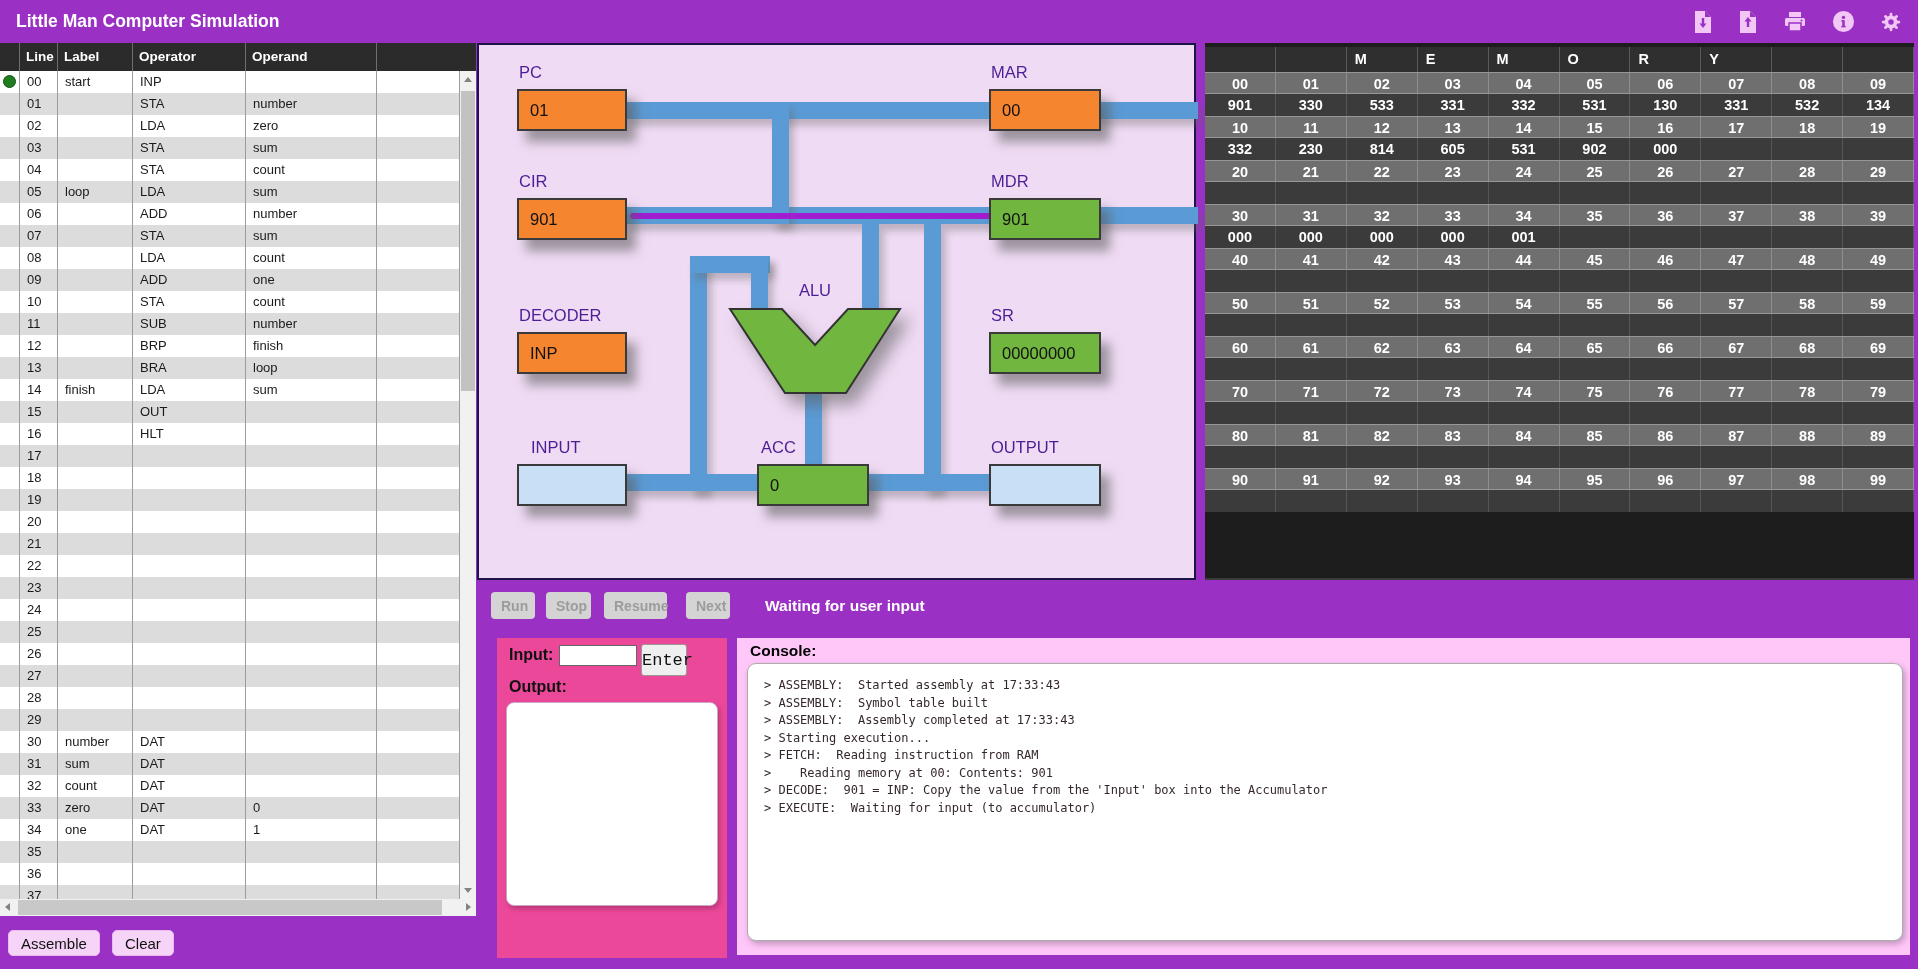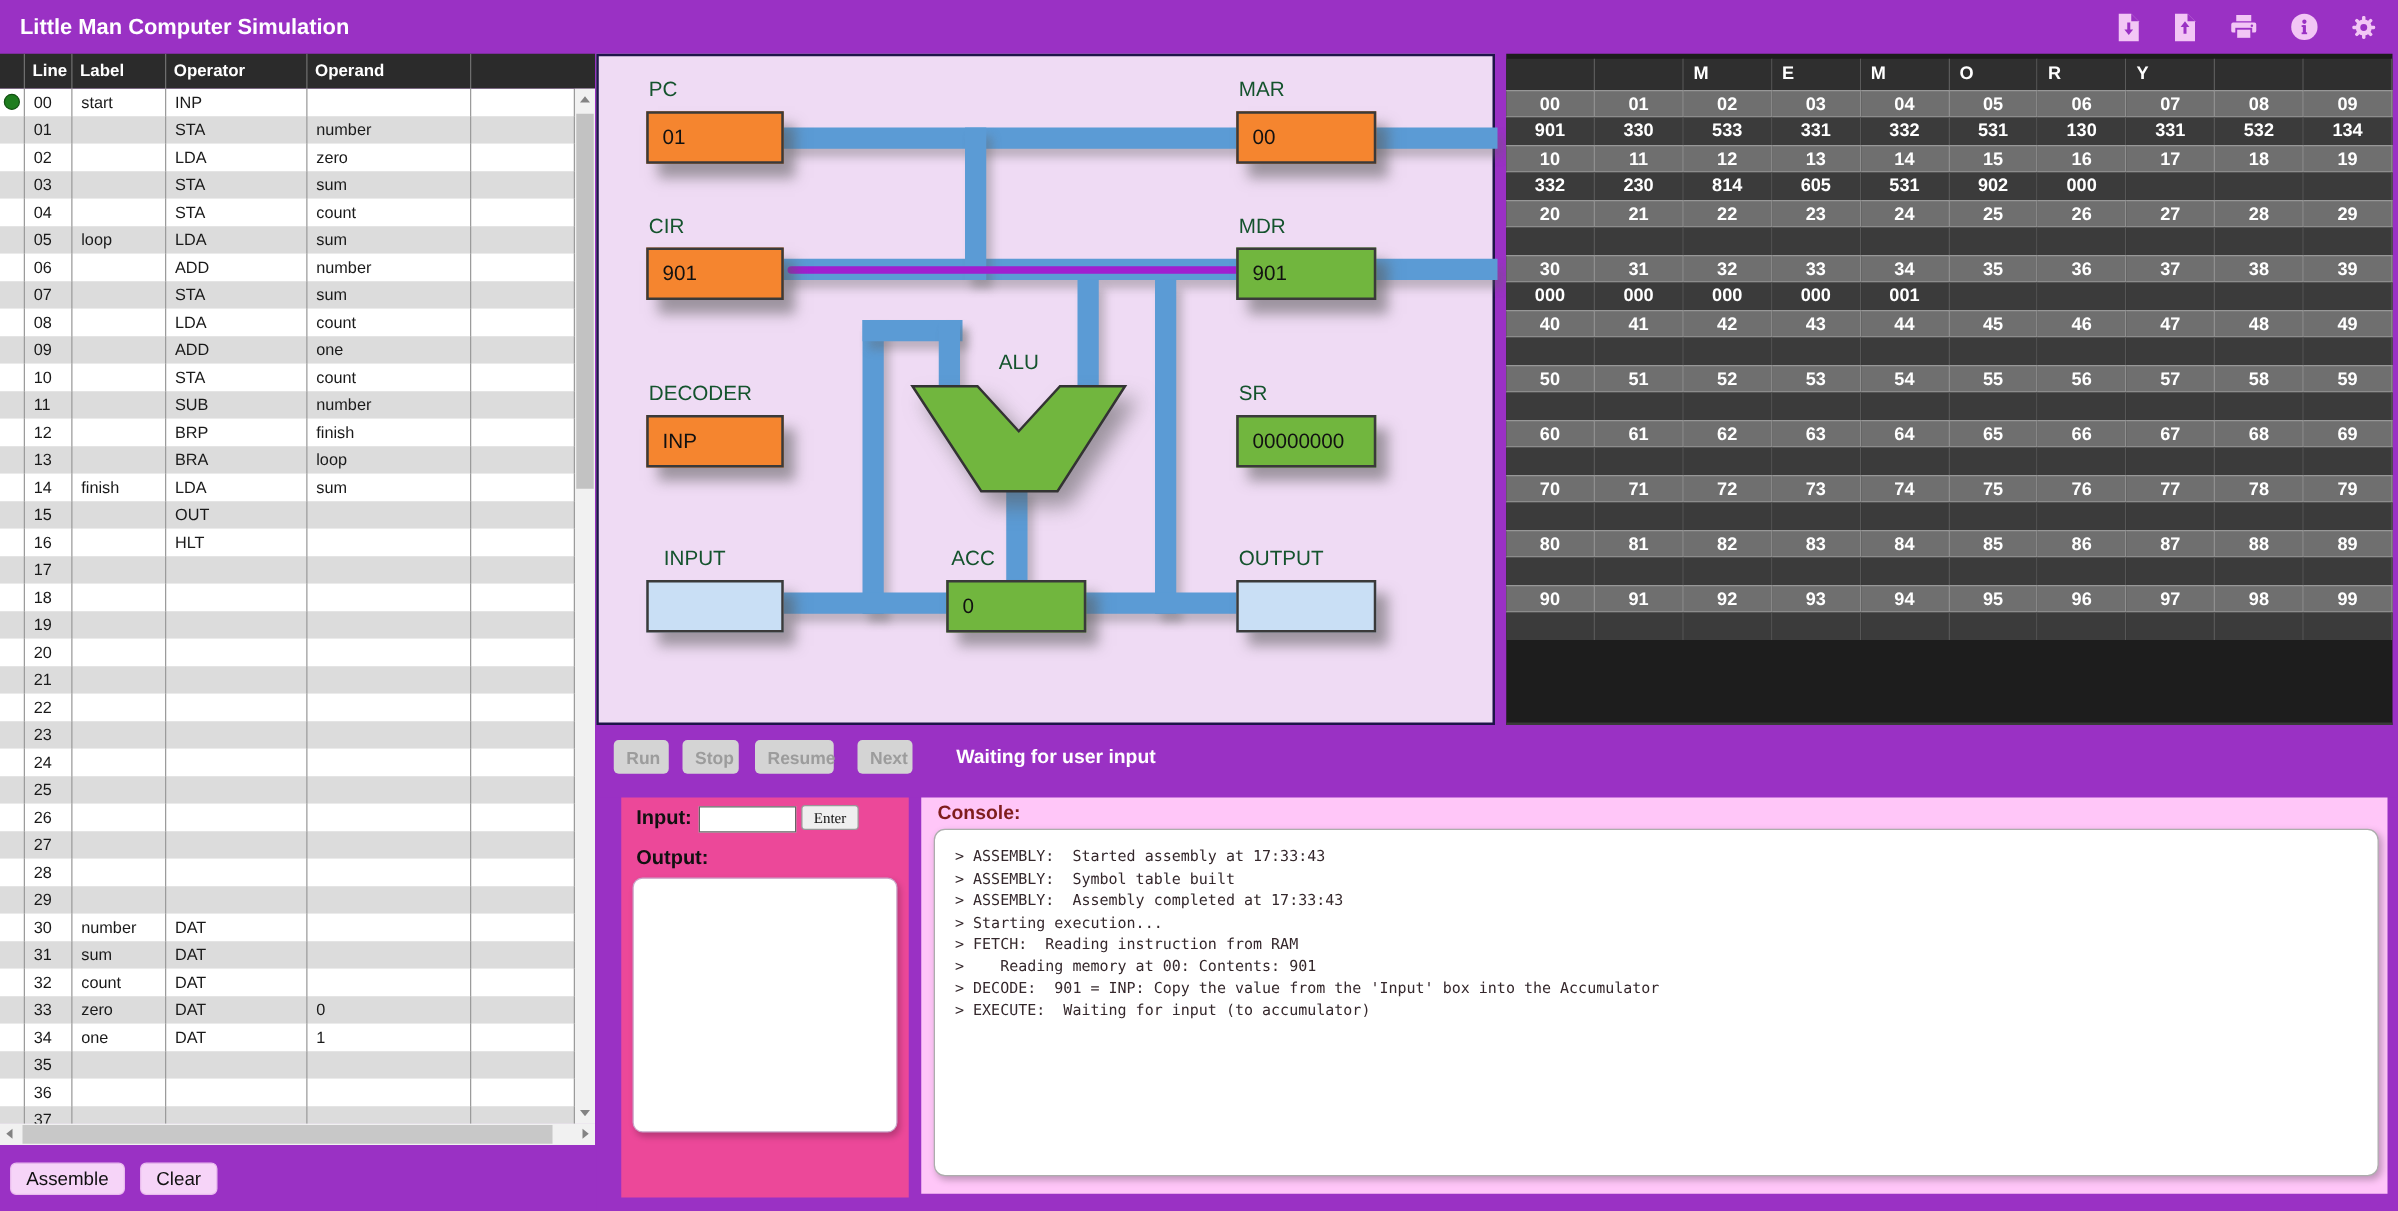--- a/index.html
+++ b/index.html
@@ -45,21 +45,21 @@
 
   #left-bottom { position:absolute; left:0; top:873px; width:477px; height:53px; background:#9A31C4; }
   .pinkbtn { position:absolute; top:14px; height:26px; background:#F6D4F8; border:1px solid #E9BBEE; border-radius:5px; font-family:"Liberation Sans",sans-serif; font-size:15px; font-weight:normal; color:#111; padding:0 12px; cursor:pointer; }
   #assemble-btn { left:8px; }
   #clear-btn { left:112px; }
 
   
   #diagram { position:absolute; left:477px; top:43px; width:719px; height:537px; background:#EFDBF4; border:2px solid #1D1548; }
   .bus { position:absolute; background:#5B9BD5; box-shadow:5px 7px 7px rgba(100,100,100,.35); }
   #control-line { position:absolute; left:151px; top:168px; width:362px; height:6px; background:#A01ED0; border-radius:3px; }
-  .reg-label { position:absolute; font-size:16.5px; color:#14532d; }
+  .reg-label { position:absolute; font-size:16.5px; color:#4c1d95; }
   .reg-box { position:absolute; width:110px; height:42px; border:2px solid #3a3a3a; display:flex; align-items:center; padding-left:11px; font-size:16.5px; color:#111; box-shadow:9px 11px 10px rgba(90,90,90,.55); }
   .orange { background:#F5852F; }
   .green { background:#71B63E; }
   .blue { background:#C9DFF5; }
   .rb-right { width:112px; }
   #alu-wrap { position:absolute; left:247px; top:260px; width:178px; height:92px; filter:drop-shadow(9px 11px 8px rgba(90,90,90,.55)); }
 
   
   #memory-panel { position:absolute; left:1205px; top:43px; width:709px; height:537px; background:#1D1D1D; border-bottom:2px solid #3a3a3a; padding-top:4px; }
   #mem-grid { width:100%; }
@@ -75,25 +75,25 @@
   #run-btn { left:14px; width:44px; }
   #stop-btn { left:69px; width:45px; }
   #resume-btn { left:127px; width:63px; }
   #next-btn { left:209px; width:44px; }
   #status-text { position:absolute; left:288px; top:0; line-height:52px; color:#fff; font-size:15.5px; font-weight:bold; }
 
   
   #io-panel { position:absolute; left:497px; top:638px; width:230px; height:320px; background:#ec4899; }
   #input-label { position:absolute; left:12px; top:8px; font-size:16px; font-weight:bold; color:#111; }
   #input-field { position:absolute; left:62px; top:7px; width:78px; height:21px; border:1px solid #666; background:#fff; font-size:13px; padding:0 4px; }
-  #enter-btn { position:absolute; left:144px; top:6px; width:46px; height:20px; background:#EFEFEF; border:1px solid #999; border-radius:3px; font-family:Liberation Serif, serif; font-size:12px; color:#111; }
+  #enter-btn { position:absolute; left:144px; top:6px; width:46px; height:32px; background:#EFEFEF; border:1px solid #999; border-radius:3px; font-family:Liberation Mono, monospace; font-size:17px; color:#111; }
   #output-label { position:absolute; left:12px; top:40px; font-size:16px; font-weight:bold; color:#111; }
   #output-box { position:absolute; left:9px; top:64px; width:212px; height:204px; background:#fff; border:1px solid #c9a5c9; border-radius:8px; box-shadow:2px 3px 5px rgba(0,0,0,.22); font-size:13px; padding:6px; color:#222; }
   #console-panel { position:absolute; left:737px; top:638px; width:1173px; height:317px; background:#FFC6F8; }
-  #console-title { position:absolute; left:13px; top:4px; font-size:15.5px; font-weight:bold; color:#7f1d1d; }
+  #console-title { position:absolute; left:13px; top:4px; font-size:15.5px; font-weight:bold; color:#000000; }
   #console-box { position:absolute; left:10px; top:25px; width:1156px; height:278px; background:#fff; border:1px solid #ADADAD; border-radius:9px; box-shadow:2px 3px 6px rgba(0,0,0,.25); padding:13px 16px; overflow:hidden; }
   .cline { font-family:"DejaVu Sans Mono", monospace; font-size:12px; line-height:17.5px; color:#35282c; white-space:pre; }
 </style>
 </head>
 <body>
 
 <div id="app">
 
   <header id="titlebar">
     <span id="app-title">Little Man Computer Simulation</span>

